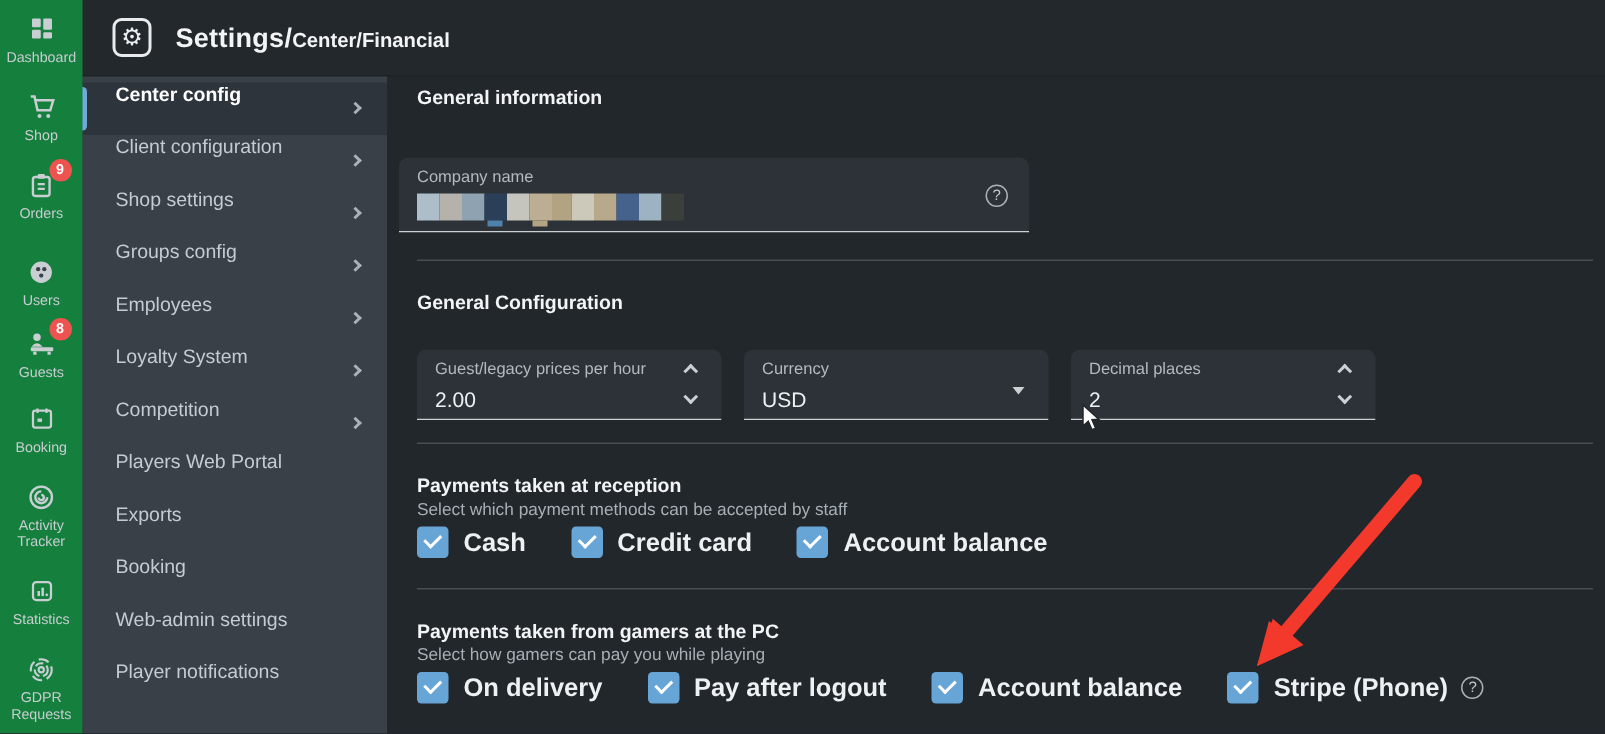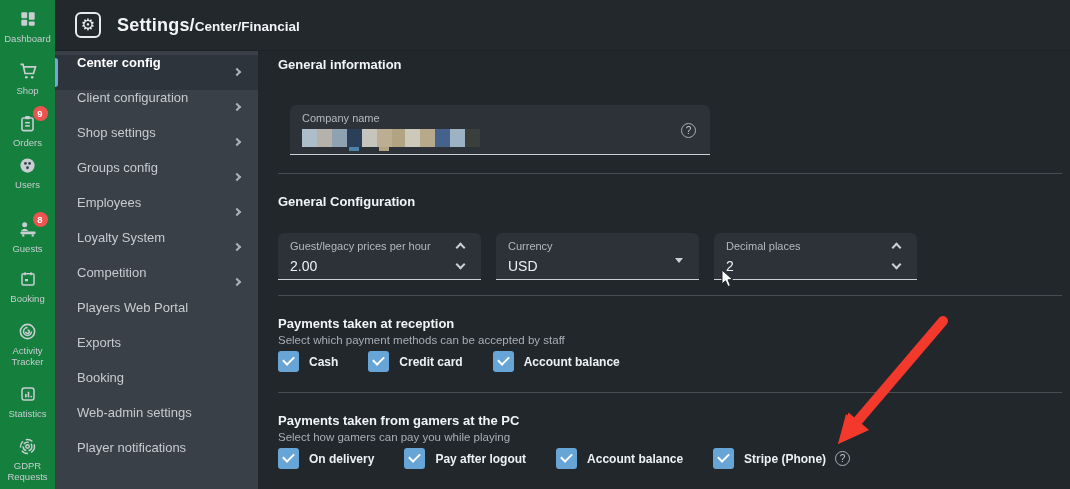--- a/index.html
+++ b/index.html
@@ -40,41 +40,41 @@
   
   .content { position:absolute; left:258px; top:51px; width:812px; height:438px; background:#22272c; }
   .sec-title { position:absolute; left:20px; font-size:13px; font-weight:700; color:#f2f4f6; }
   .sec-sub { position:absolute; left:20px; font-size:11.5px; color:#a7aeb4; }
   .divider { position:absolute; left:20px; right:8px; height:1px; background:#474d53; }
 
   .field { position:absolute; background:#2c3237; border-radius:6px 6px 0 0; border-bottom:1px solid #ccd0d3; }
   .field-label { position:absolute; left:12px; top:7px; font-size:11px; color:#b3b9bf; }
   .field-value { position:absolute; left:12px; top:25px; font-size:14px; color:#eef1f3; }
 
-  .company-field { left:32px; top:54px; width:420px; height:50px; }
+  .company-field { left:8px; top:54px; width:420px; height:50px; }
   .redact-row { position:absolute; left:12px; top:24px; height:18px; display:flex; }
   .redact-block { display:inline-block; height:18px; position:relative; }
   .redact-block i { position:absolute; left:15%; bottom:-4px; width:62%; height:4px; display:block; }
 
   .cfg-field { top:182px; width:203px; height:47px; }
   .stepper { position:absolute; right:12px; top:6px; width:16px; height:36px; }
   .step-btn { position:absolute; right:0; width:16px; height:14px; cursor:pointer; }
   .step-up { top:0; } .step-dn { top:20px; }
   .chev { position:absolute; left:4px; width:7px; height:7px; border-right:2px solid #ccd0d3; border-bottom:2px solid #ccd0d3; }
   .chev.up { top:5px; transform:rotate(-135deg); }
   .chev.dn { top:2px; transform:rotate(45deg); }
   .select-caret { position:absolute; right:16px; top:25px; width:0; height:0;
                   border-left:4.5px solid transparent; border-right:4.5px solid transparent; border-top:5px solid #ccd0d3; }
 
   .cb-row { position:absolute; left:20px; display:flex; align-items:center; }
   .cb-item { display:flex; align-items:center; margin-right:30px; }
   .cb-box { position:relative; width:21px; height:21px; border-radius:3px; background:#67a5d7; cursor:pointer; flex:none; }
   .cb-box::after { content:""; position:absolute; left:5px; top:5px; width:9px; height:5px;
                    border-left:2px solid #fff; border-bottom:2px solid #fff; transform:rotate(-45deg); }
-  .cb-label { margin-left:10px; font-size:12px; font-weight:700; color:#eef1f3; }
+  .cb-label { margin-left:10px; font-size:17px; font-weight:700; color:#eef1f3; }
 
   .help-circle { width:15px; height:15px; border:1px solid #a9b0b6; border-radius:50%;
                  display:flex; align-items:center; justify-content:center;
                  font-size:10px; color:#c3c9ce; cursor:pointer; flex:none; }
   .help-company { position:absolute; right:14px; top:18px; }
   .help-stripe { margin-left:9px; }
 
   .overlay { position:absolute; left:0; top:0; width:812px; height:438px; pointer-events:none; z-index:5; }
 </style>
 </head>
@@ -111,21 +111,21 @@
         <rect x="5" y="5" width="14" height="16" rx="2"></rect>
         <rect x="9" y="2.5" width="6" height="4" rx="1" fill="#c9ced3" stroke="none"></rect>
         <line x1="9" y1="11" x2="15" y2="11"></line>
           <line x1="9" y1="15" x2="15" y2="15"></line>
       </svg>
       <span class="badge">9</span>
     </span>
     <span class="rail-label">Orders</span>
   </div>
 
-  <div class="rail-item" style="top:154px">
+  <div class="rail-item" style="top:170px">
     <span class="ric">
       <svg width="19" height="19" viewBox="0 0 24 24">
         <circle cx="12" cy="12" r="9" fill="#c9ced3"></circle>
         <circle cx="9.4" cy="9.4" r="1.8" fill="#3a4149"></circle>
           <circle cx="14.6" cy="9.4" r="1.8" fill="#3a4149"></circle>
         <circle cx="12" cy="14.8" r="1.8" fill="#3a4149"></circle>
       </svg>
     </span>
     <span class="rail-label">Users</span>
   </div>

